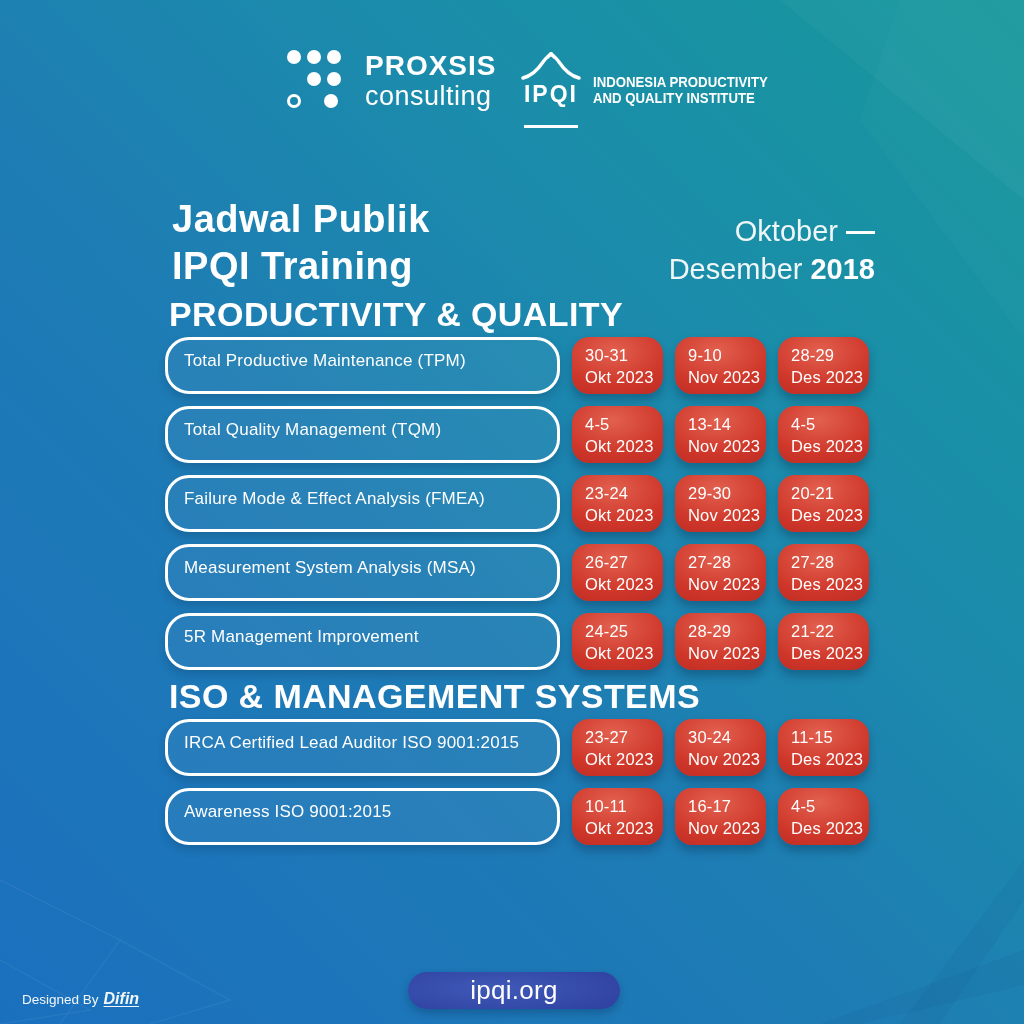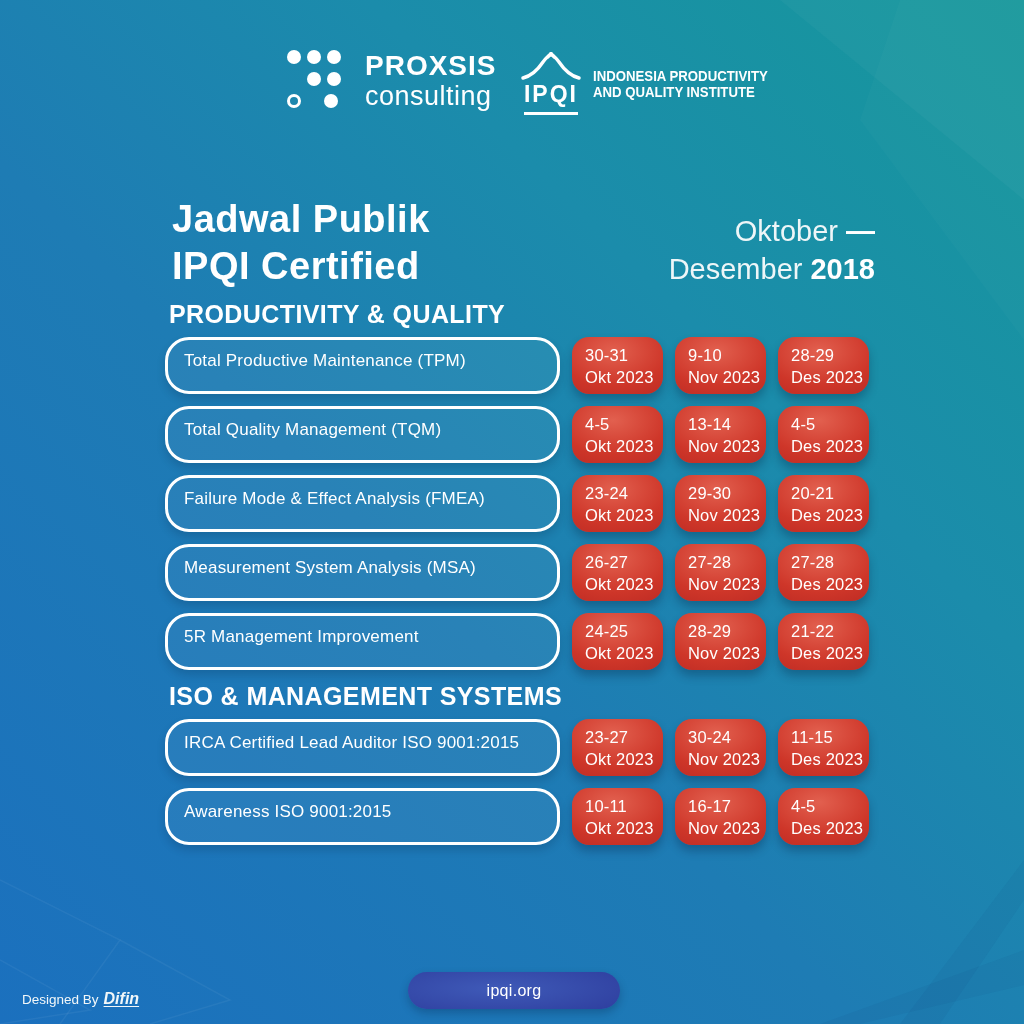--- a/index.html
+++ b/index.html
@@ -17,51 +17,51 @@
   .dot { position:absolute; width:14px; height:14px; border-radius:50%; background:#ffffff; }
   .dot.ring { background:transparent; border:3.5px solid #ffffff; }
   .proxsis-text { margin-left:22px; }
   .proxsis-name { font-size:28px; font-weight:700; letter-spacing:1px; line-height:31px; }
   .proxsis-sub  { font-size:27px; font-weight:300; letter-spacing:0.5px; line-height:31px; }
 
   .ipqi-logo { position:absolute; left:519px; top:52px; display:flex; align-items:center; }
   .ipqi-mark { width:64px; text-align:center; }
   .ipqi-roof { display:block; margin:0 auto 1px auto; }
   .ipqi-acronym { display:inline-block; font-size:23px; font-weight:700; letter-spacing:2px;
-                  border-bottom:3px solid #ffffff; padding-bottom:5px; line-height:26px; }
+                  border-bottom:3px solid #ffffff; padding-bottom:18px; line-height:26px; }
   .ipqi-text { margin-left:10px; font-size:15px; font-weight:700; line-height:16px;
                letter-spacing:0px; transform:scaleX(0.88); transform-origin:left center; white-space:nowrap; }
 
   
   .main-title { position:absolute; left:172px; top:196px; font-size:38px; font-weight:800;
                 line-height:47px; letter-spacing:0.5px; }
   .period { position:absolute; right:149px; top:212px; text-align:right; font-size:29px;
             line-height:38px; font-weight:300; color:#eef6f8;margin-left:16px; }
   .period .bold { font-weight:700; color:#ffffff; }
 
   
   .schedule { position:absolute; left:165px; top:300px; width:710px; }
   .section + .section { margin-top:12px; }
-  .section-title { font-size:25px; font-weight:800; letter-spacing:0.4px; line-height:28px;
+  .section-title { font-size:34px; font-weight:800; letter-spacing:0.4px; line-height:28px;
                    margin:0 0 9px 4px; }
   .course-row { display:flex; gap:12px; margin-bottom:12px; height:57px; }
   .section-rows .course-row:last-child { margin-bottom:0; }
   .course-box { width:395px; flex:none; border:3px solid #ffffff; border-radius:24px;
                 background:rgba(255,255,255,0.05); padding:10px 14px 0 16px;
                 box-shadow:0 5px 9px rgba(0,25,55,0.18); font-size:17px; font-weight:400;
                 letter-spacing:0.2px; line-height:21px; }
   .date-badge { width:91px; flex:none; border-radius:17px; padding:7px 4px 16px 13px;
                 background:radial-gradient(130% 130% at 45% 25%, #E2604F 0%, #CE3629 46%, #AD211F 100%);
                 box-shadow:0 6px 10px rgba(0,20,50,0.28); font-size:16.5px; line-height:22px;
                 font-weight:500; letter-spacing:0.2px; }
 
   
   .site-pill { position:absolute; left:408px; top:972px; width:212px; height:37px;
                border-radius:19px; display:flex; align-items:center; justify-content:center;
-               font-size:16px; font-weight:400; letter-spacing:0.3px; text-decoration:none; color:#fff;
+               font-size:26px; font-weight:400; letter-spacing:0.3px; text-decoration:none; color:#fff;
                background:radial-gradient(140% 160% at 42% 45%, #3F5AB8 0%, #2E3E9E 55%, #283385 100%);
                box-shadow:0 4px 8px rgba(0,20,50,0.25); cursor:pointer; }
   .credit { position:absolute; left:22px; bottom:16px; font-size:13.5px; font-weight:300;
             color:#f2f7f9; display:flex; align-items:baseline;margin-top:37px; }
   .credit-name { font-size:16px; font-style:italic; font-weight:700; margin-left:5px;
                  text-decoration:underline; text-underline-offset:2px; }
 </style>
 </head>
 <body>
 
@@ -106,21 +106,21 @@
       <span class="ipqi-acronym">IPQI</span>
     </div>
     <div class="ipqi-text">
       <div>INDONESIA PRODUCTIVITY</div>
       <div>AND QUALITY INSTITUTE</div>
     </div>
   </div>
 
   <div class="main-title">
     <div>Jadwal Publik</div>
-    <div>IPQI Certified</div>
+    <div>IPQI Training</div>
   </div>
   <div class="period">
     <div>
       <span>Oktober</span>
       <span class="bold">—</span>
     </div>
     <div>
       <span>Desember</span>
       <span class="bold">2018</span>
     </div>

